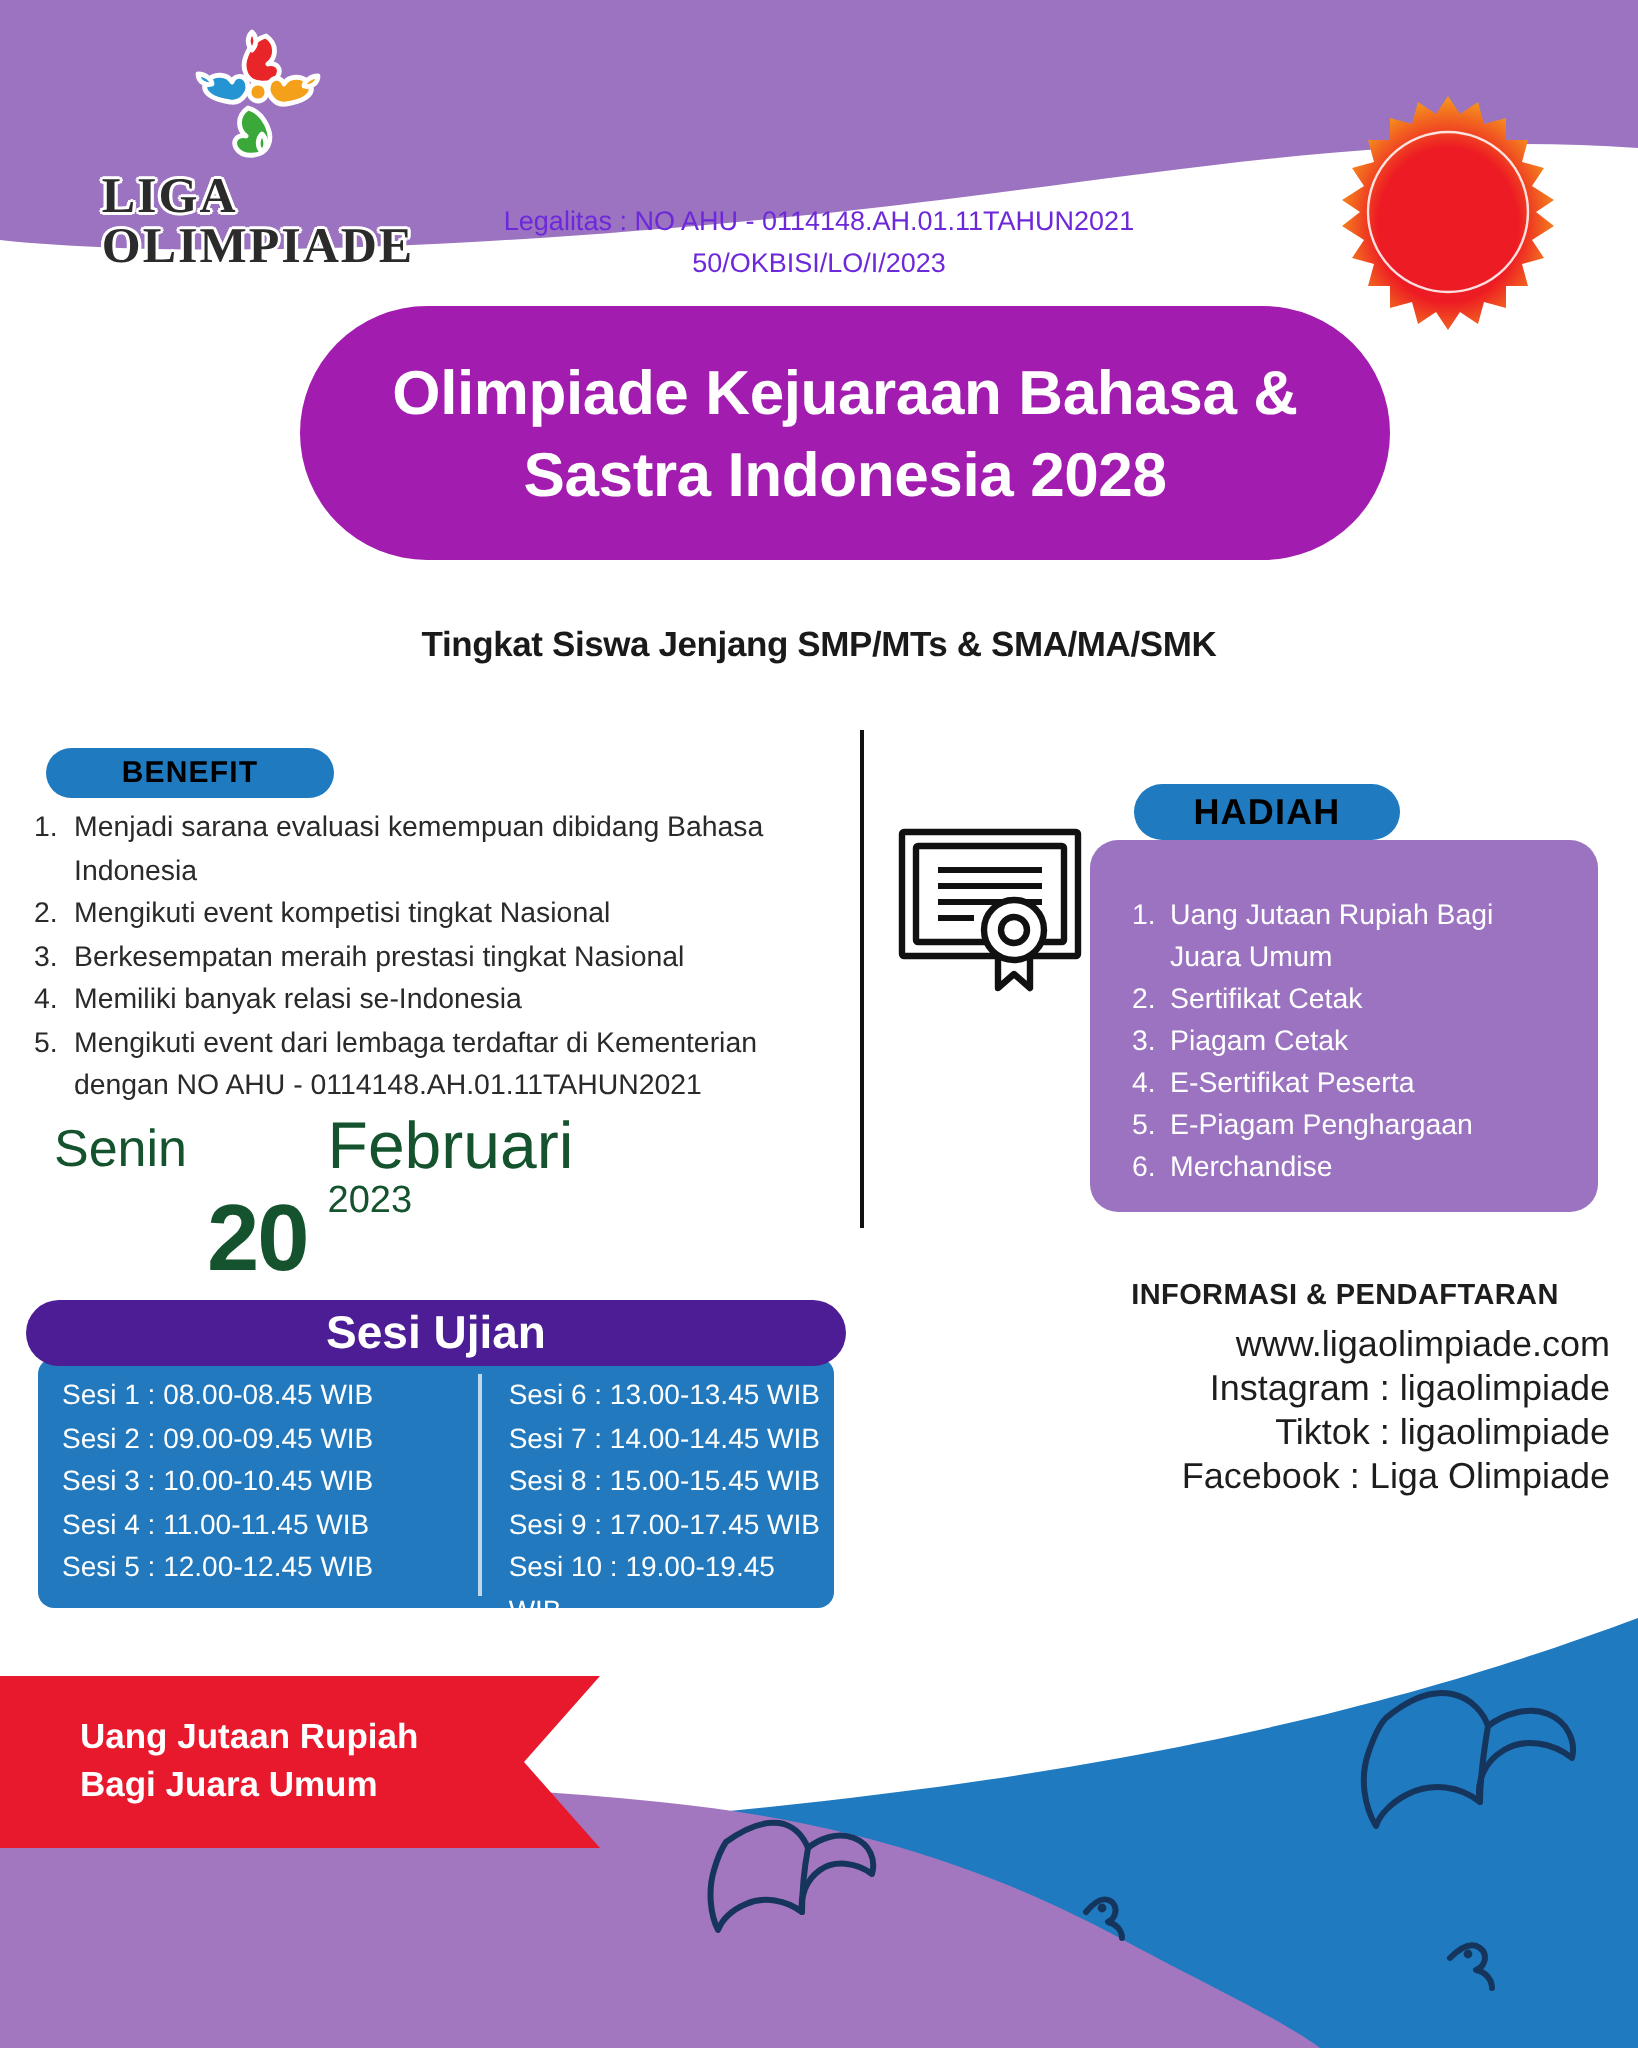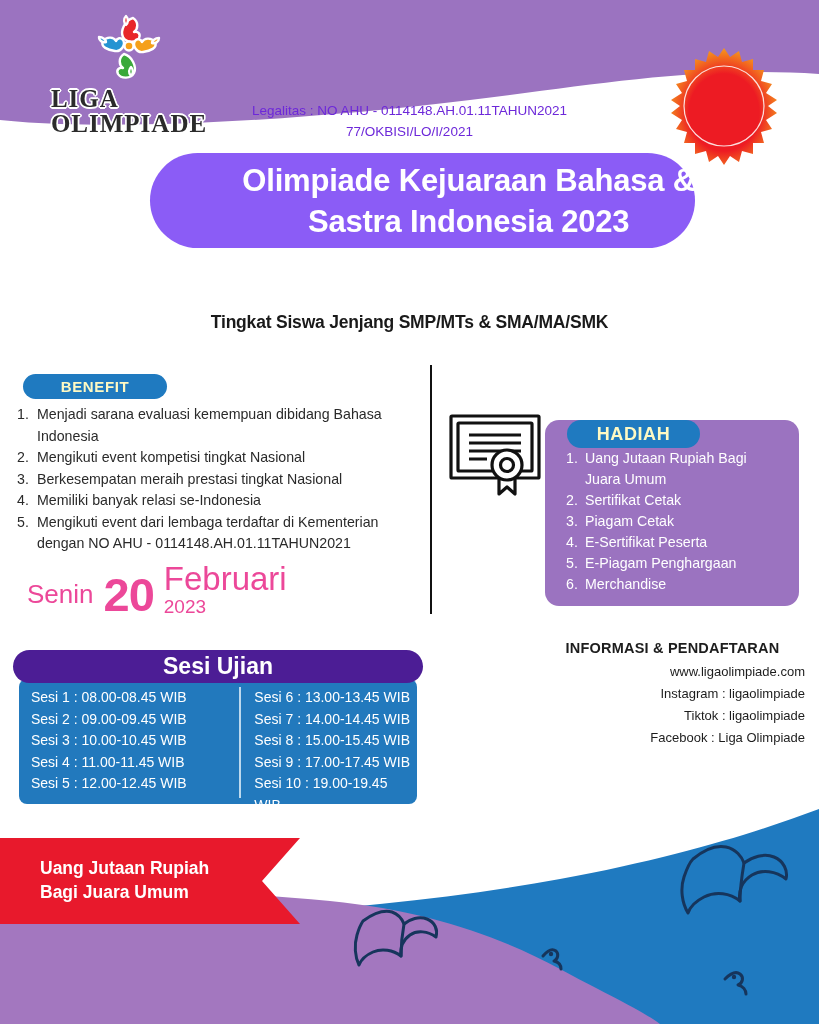--- a/index.html
+++ b/index.html
@@ -69,25 +69,25 @@
     z-index: 5;
     color: #6d28d9;
     font-size: 13.5px;
     line-height: 21px;
   }
   .legalitas span { display: block; }
 
   
   .title-pill {
     position: absolute; left: 150px; top: 153px;
-    width: 545px; height: 95px;
-    background: #8b5cf6;
+    width: 545px; height: 127px;
+    background: #a21caf;
     border-radius: 64px;
     z-index: 5;
-    display: flex; align-items: center; justify-content: flex-end;
+    display: flex; align-items: center; justify-content: center;
   }
   .title-pill h1 {
     color: #ffffff;
     font-size: 31px;
     font-weight: bold;
     line-height: 41px;
     text-align: center;
     letter-spacing: -.2px;
   }
 
@@ -97,21 +97,21 @@
     width: 819px; text-align: center;
     font-size: 17.5px; font-weight: bold;
     color: #1a1a1a; letter-spacing: -.2px;
     z-index: 5;
   }
 
   
   .pill {
     background: #1f7ac0;
     border-radius: 20px;
-    color: #fef9c3;
+    color: #000000;
     display: inline-flex;
     align-items: center; justify-content: center;
     font-weight: bold;
   }
 
   
   .benefit-pill {
     position: absolute; left: 23px; top: 374px;
     width: 144px; height: 25px;
     font-size: 15px; letter-spacing: .6px;
@@ -153,21 +153,21 @@
 
   
   .hadiah-box {
     position: absolute; left: 545px; top: 420px;
     width: 254px; height: 186px;
     background: #9b73c0;
     border-radius: 14px;
     z-index: 4;
   }
   .hadiah-pill {
-    position: absolute; left: 567px; top: 420px;
+    position: absolute; left: 567px; top: 392px;
     width: 133px; height: 28px;
     font-size: 18px; letter-spacing: .6px;
     z-index: 6;
   }
   .hadiah-list {
     position: absolute; left: 566px; top: 448px;
     width: 220px;
     z-index: 6;
     color: #ffffff;
     font-size: 14.2px;
@@ -175,22 +175,22 @@
   }
   .hadiah-list ol { list-style: none; }
   .hadiah-list li { position: relative; padding-left: 19px; }
   .hadiah-list li .num { position: absolute; left: 0; top: 0; width: 17px; }
 
   
   .date-row {
     position: absolute; left: 27px; top: 556px;
     width: 400px; height: 62px;
     z-index: 5;
-    display: flex; align-items: flex-end; gap: 10px;
-    color: #ec4899;
+    display: flex; gap: 10px;
+    color: #14532d;
   }
   .date-day  { font-size: 26px; line-height: 36px; font-weight: normal; padding-bottom: 6px; }
   .date-num  { font-size: 47px; line-height: 47px; font-weight: bold; letter-spacing: -1px; margin-top: 39px; }
   .date-mon-wrap { display: flex; flex-direction: column; }
   .date-mon  { font-size: 33px; line-height: 34px; }
   .date-year { font-size: 19px; line-height: 22px; }
 
   
   .sesi-head {
     position: absolute; left: 13px; top: 650px;
@@ -230,21 +230,21 @@
     z-index: 5;
     text-align: right;
     color: #1d1d1d;
   }
   .info-title {
     font-size: 14.5px; font-weight: bold;
     letter-spacing: .2px;
     text-align: center;
     margin-bottom: 5px;
   }
-  .info-line { font-size: 13px; line-height: 22px; }
+  .info-line { font-size: 18px; line-height: 22px; }
 
   
   .ribbon {
     position: absolute; left: 0; top: 838px;
     width: 300px; height: 86px;
     z-index: 6;
   }
   .ribbon-text {
     position: absolute; left: 40px; top: 856px;
     z-index: 7;
@@ -311,27 +311,27 @@
       <circle cx="60" cy="60" r="40" fill="none" stroke="#ffffff" stroke-width="1.2" opacity=".85"></circle>
     </g>
   </svg>
   <div class="badge-label" style="right:35px; top:46px; left:auto;">
     <span>OLIMPIADE</span>
     <span>GRATISS</span>
   </div>
 
   <div class="legalitas">
     <span>Legalitas :  NO AHU - 0114148.AH.01.11TAHUN2021</span>
-    <span>77/OKBISI/LO/I/2021</span>
+    <span>50/OKBISI/LO/I/2023</span>
   </div>
 
   <div class="title-pill">
     <h1>
       <span>Olimpiade Kejuaraan Bahasa &amp;</span><br>
-      <span>Sastra Indonesia 2023</span>
+      <span>Sastra Indonesia 2028</span>
     </h1>
   </div>
 
   <div class="subtitle">Tingkat Siswa Jenjang SMP/MTs &amp; SMA/MA/SMK</div>
 
   <div class="pill benefit-pill">BENEFIT</div>
   <div class="benefit-list">
     <ol>
       <li>
         <span class="num">1.</span>

